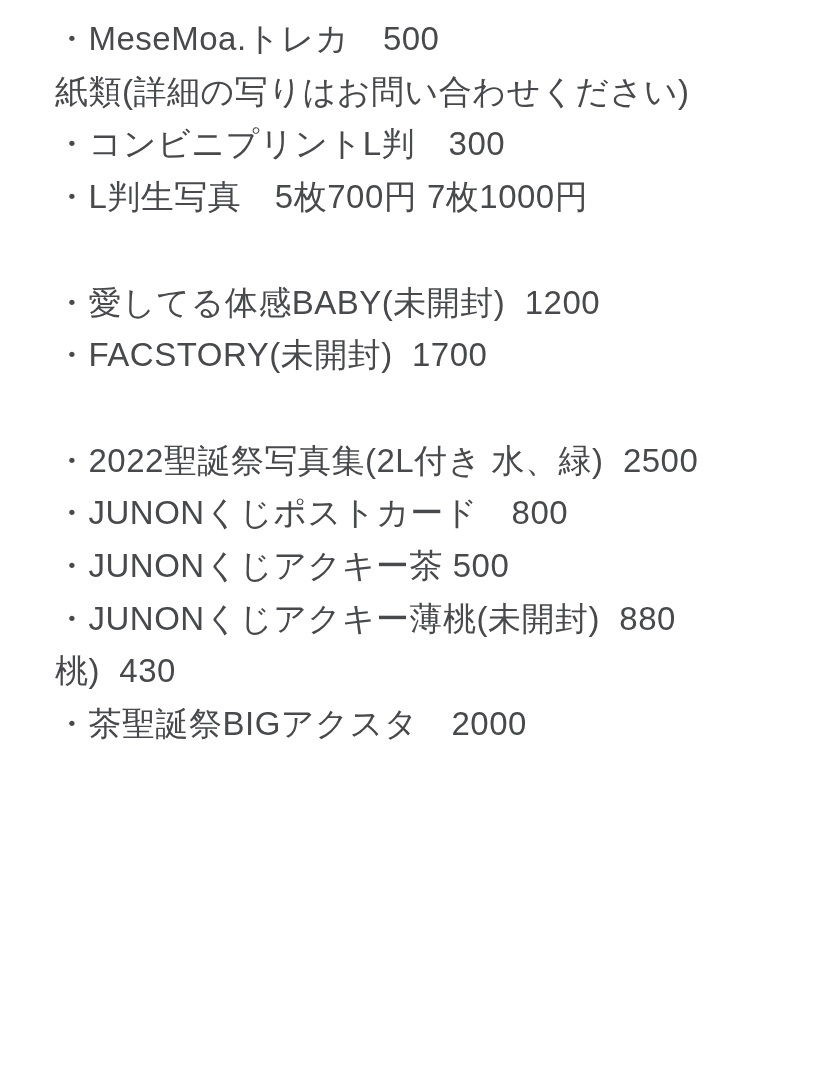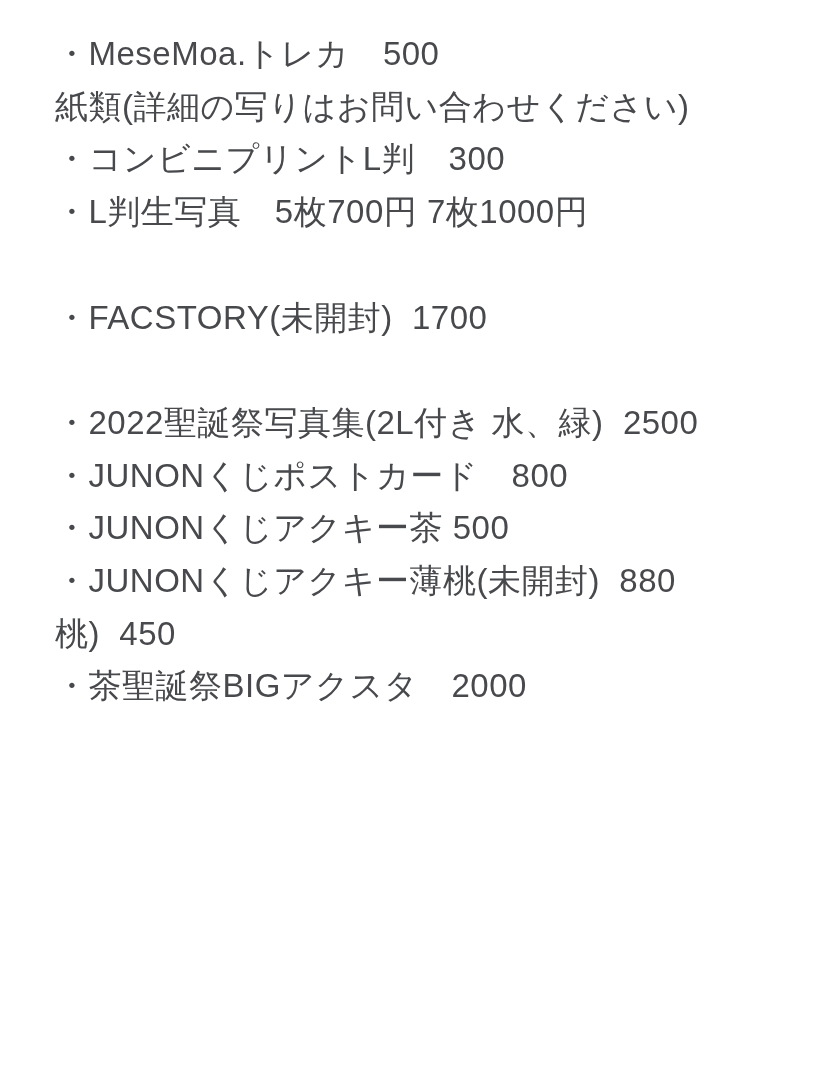--- a/index.html
+++ b/index.html
@@ -13,21 +13,20 @@
     height: 1080px;
     background: #ffffff;
     overflow: hidden;
     font-family: "Liberation Sans", "DejaVu Sans", sans-serif;
   }
   .text-block {
     position: absolute;
     top: 13px;
     left: 55px;
     right: 28px;
-    margin-top: 15px;
   }
   .line {
     font-size: 33px;
     line-height: 52.7px;
     min-height: 52.7px;
     color: #47494c;
     white-space: pre-wrap;
     letter-spacing: 0.5px;
     font-weight: 400;
   }
@@ -35,22 +34,23 @@
 </head>
 <body>
 
 <div class="page">
   <div class="text-block">
     <div class="line">・MeseMoa.トレカ　500</div>
     <div class="line">紙類(詳細の写りはお問い合わせください)</div>
     <div class="line">・コンビニプリントL判　300</div>
     <div class="line">・L判生写真　5枚700円 7枚1000円</div>
     <div class="line"></div>
+    <div class="line">・愛してる体感BABY(未開封)  1200</div>
     <div class="line">・FACSTORY(未開封)  1700</div>
     <div class="line"></div>
     <div class="line">・2022聖誕祭写真集(2L付き 水、緑)  2500</div>
     <div class="line">・JUNONくじポストカード　800</div>
     <div class="line">・JUNONくじアクキー茶 500</div>
     <div class="line">・JUNONくじアクキー薄桃(未開封)  880</div>
-    <div class="line">桃)  450</div>
+    <div class="line">桃)  430</div>
     <div class="line">・茶聖誕祭BIGアクスタ　2000</div>
   </div>
 </div>
 
 </body></html>

